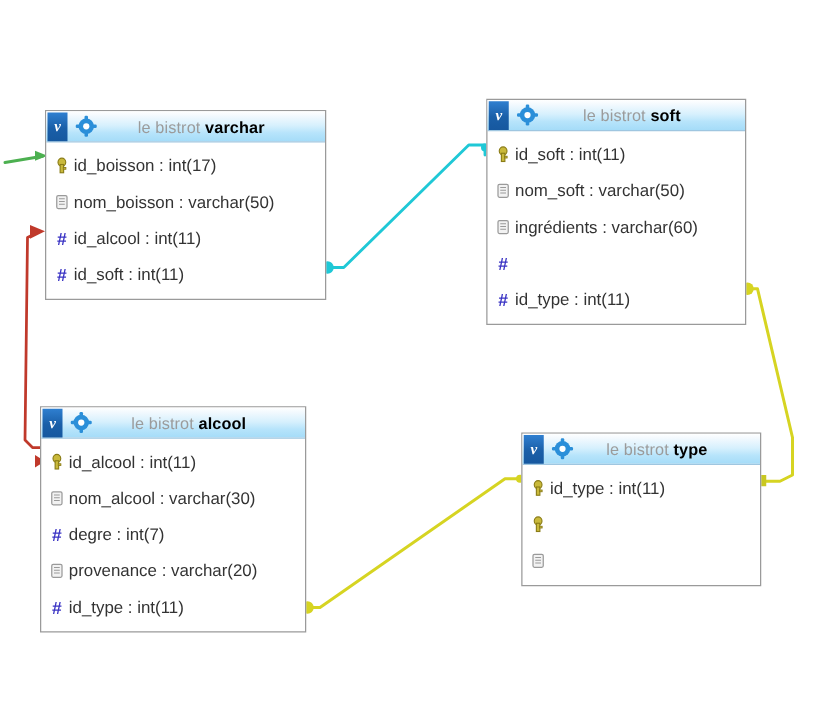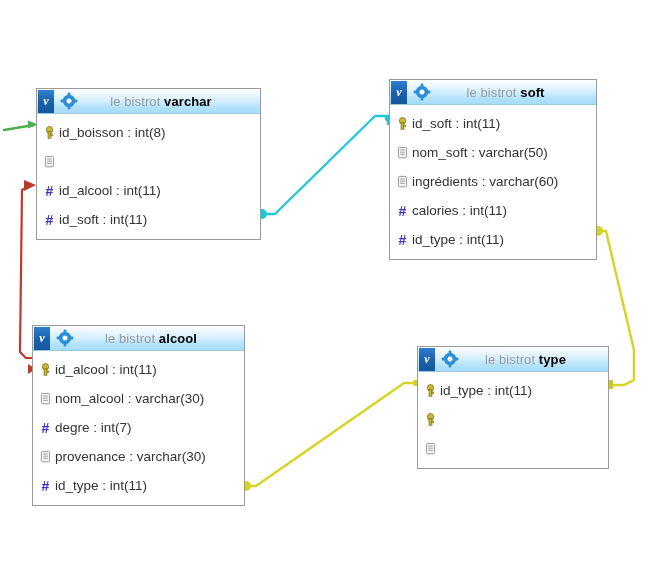--- a/index.html
+++ b/index.html
@@ -190,32 +190,33 @@
     <div class="er-fields">
 
       <div class="er-field">
         <span class="fld-icon">
           <svg width="15" height="15" viewBox="0 0 15 15" xmlns="http://www.w3.org/2000/svg">
             <ellipse cx="7.5" cy="4.8" rx="3.1" ry="3.3" fill="#c9b93b" stroke="#8a7c17" stroke-width="0.9"></ellipse>
             <rect x="6.1" y="6.6" width="2.8" height="6.6" fill="#c9b93b" stroke="#8a7c17" stroke-width="0.9"></rect>
             <rect x="8.6" y="9" width="2.1" height="1.4" fill="#c9b93b" stroke="#8a7c17" stroke-width="0.7"></rect>
           </svg>
         </span>
-        <span class="fld-text">id_boisson : int(8)</span>
-      </div>
-
-      <div class="er-field">
-        <span class="fld-icon">
-          <svg width="15" height="15" viewBox="0 0 15 15" xmlns="http://www.w3.org/2000/svg">
-            <rect x="3.4" y="2.4" width="8.2" height="10.4" rx="1.2" fill="#f2f2f2" stroke="#9a9a9a" stroke-width="1"></rect>
-            <line x1="5.2" y1="5" x2="9.8" y2="5" stroke="#9a9a9a" stroke-width="0.9"></line>
-            <line x1="5.2" y1="7.2" x2="9.8" y2="7.2" stroke="#9a9a9a" stroke-width="0.9"></line>
-            <line x1="5.2" y1="9.4" x2="9.8" y2="9.4" stroke="#9a9a9a" stroke-width="0.9"></line>
-          </svg>
-        </span>
+        <span class="fld-text">id_boisson : int(17)</span>
+      </div>
+
+      <div class="er-field">
+        <span class="fld-icon">
+          <svg width="15" height="15" viewBox="0 0 15 15" xmlns="http://www.w3.org/2000/svg">
+            <rect x="3.4" y="2.4" width="8.2" height="10.4" rx="1.2" fill="#f2f2f2" stroke="#9a9a9a" stroke-width="1"></rect>
+            <line x1="5.2" y1="5" x2="9.8" y2="5" stroke="#9a9a9a" stroke-width="0.9"></line>
+            <line x1="5.2" y1="7.2" x2="9.8" y2="7.2" stroke="#9a9a9a" stroke-width="0.9"></line>
+            <line x1="5.2" y1="9.4" x2="9.8" y2="9.4" stroke="#9a9a9a" stroke-width="0.9"></line>
+          </svg>
+        </span>
+        <span class="fld-text">nom_boisson : varchar(50)</span>
       </div>
 
       <div class="er-field">
         <span class="fld-hash">#</span>
         <span class="fld-text">id_alcool : int(11)</span>
       </div>
 
       <div class="er-field">
         <span class="fld-hash">#</span>
         <span class="fld-text">id_soft : int(11)</span>
@@ -275,21 +276,20 @@
             <line x1="5.2" y1="5" x2="9.8" y2="5" stroke="#9a9a9a" stroke-width="0.9"></line>
             <line x1="5.2" y1="7.2" x2="9.8" y2="7.2" stroke="#9a9a9a" stroke-width="0.9"></line>
             <line x1="5.2" y1="9.4" x2="9.8" y2="9.4" stroke="#9a9a9a" stroke-width="0.9"></line>
           </svg>
         </span>
         <span class="fld-text">ingrédients : varchar(60)</span>
       </div>
 
       <div class="er-field">
         <span class="fld-hash">#</span>
-        <span class="fld-text">calories : int(11)</span>
       </div>
 
       <div class="er-field">
         <span class="fld-hash">#</span>
         <span class="fld-text">id_type : int(11)</span>
       </div>
     </div>
   </div>
 
   <div class="er-table" id="tbl-alcool">
@@ -344,21 +344,21 @@
 
       <div class="er-field">
         <span class="fld-icon">
           <svg width="15" height="15" viewBox="0 0 15 15" xmlns="http://www.w3.org/2000/svg">
             <rect x="3.4" y="2.4" width="8.2" height="10.4" rx="1.2" fill="#f2f2f2" stroke="#9a9a9a" stroke-width="1"></rect>
             <line x1="5.2" y1="5" x2="9.8" y2="5" stroke="#9a9a9a" stroke-width="0.9"></line>
             <line x1="5.2" y1="7.2" x2="9.8" y2="7.2" stroke="#9a9a9a" stroke-width="0.9"></line>
             <line x1="5.2" y1="9.4" x2="9.8" y2="9.4" stroke="#9a9a9a" stroke-width="0.9"></line>
           </svg>
         </span>
-        <span class="fld-text">provenance : varchar(30)</span>
+        <span class="fld-text">provenance : varchar(20)</span>
       </div>
 
       <div class="er-field">
         <span class="fld-hash">#</span>
         <span class="fld-text">id_type : int(11)</span>
       </div>
     </div>
   </div>
 
   <div class="er-table" id="tbl-type">

